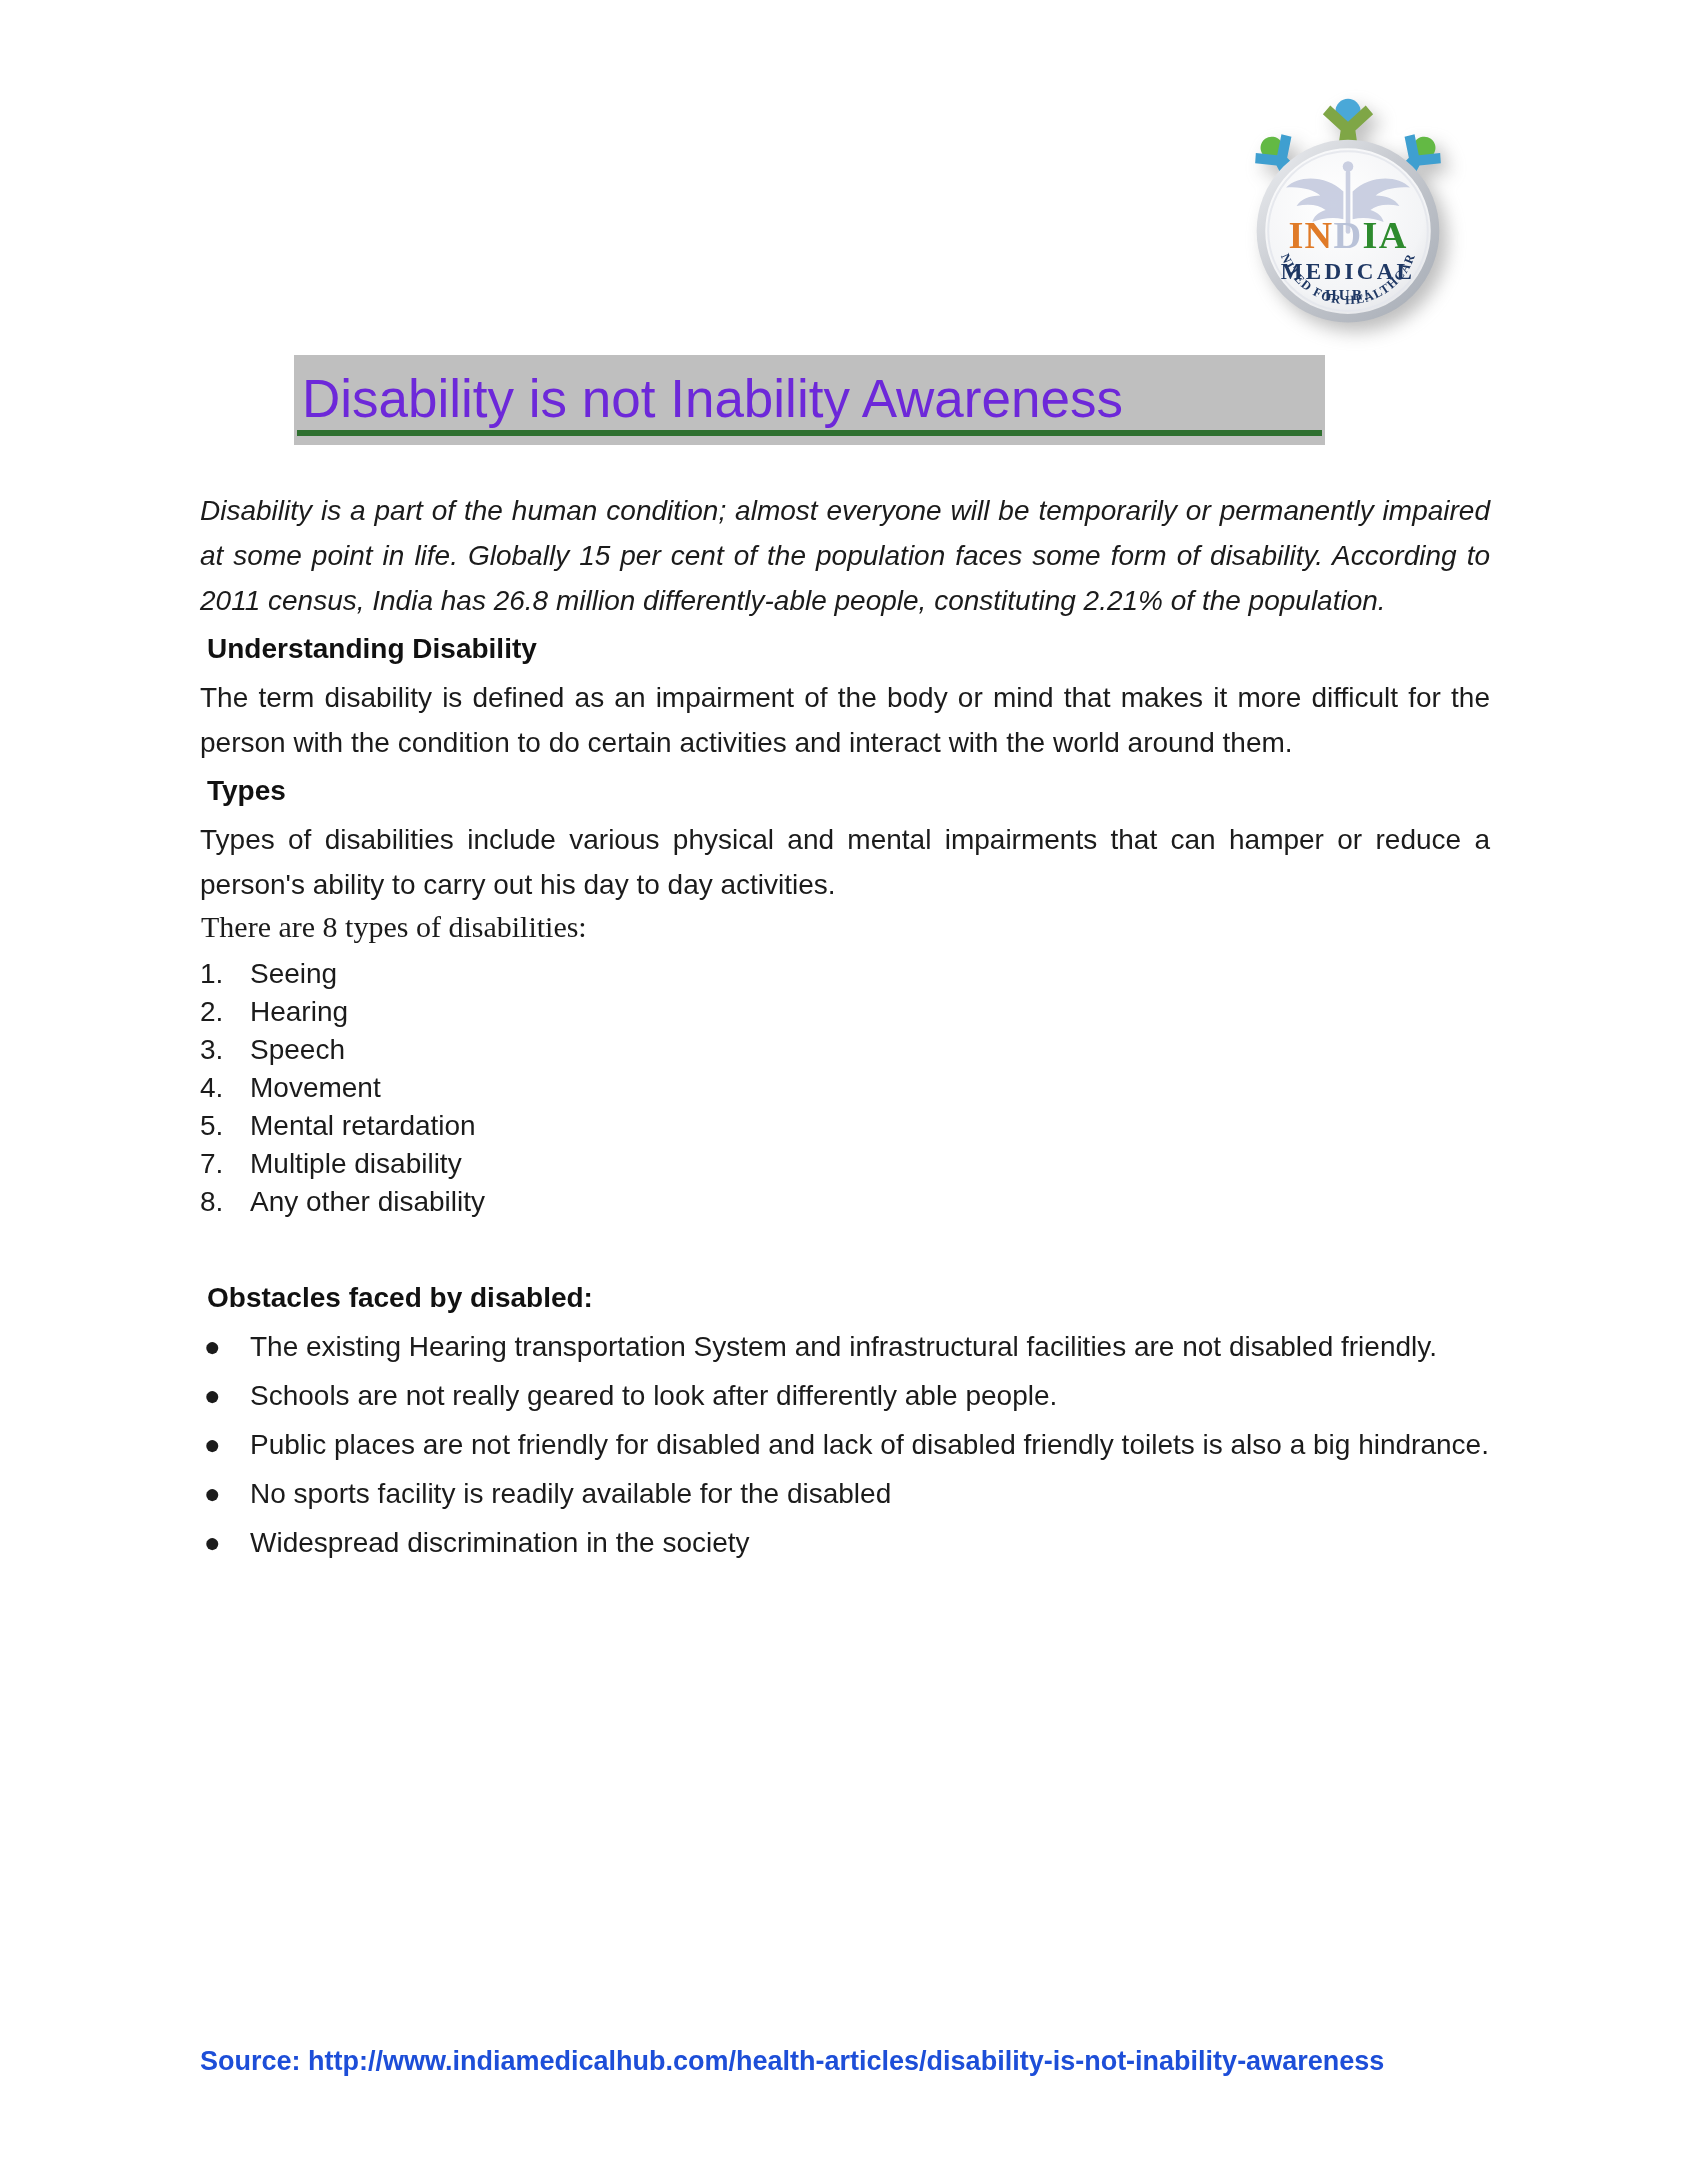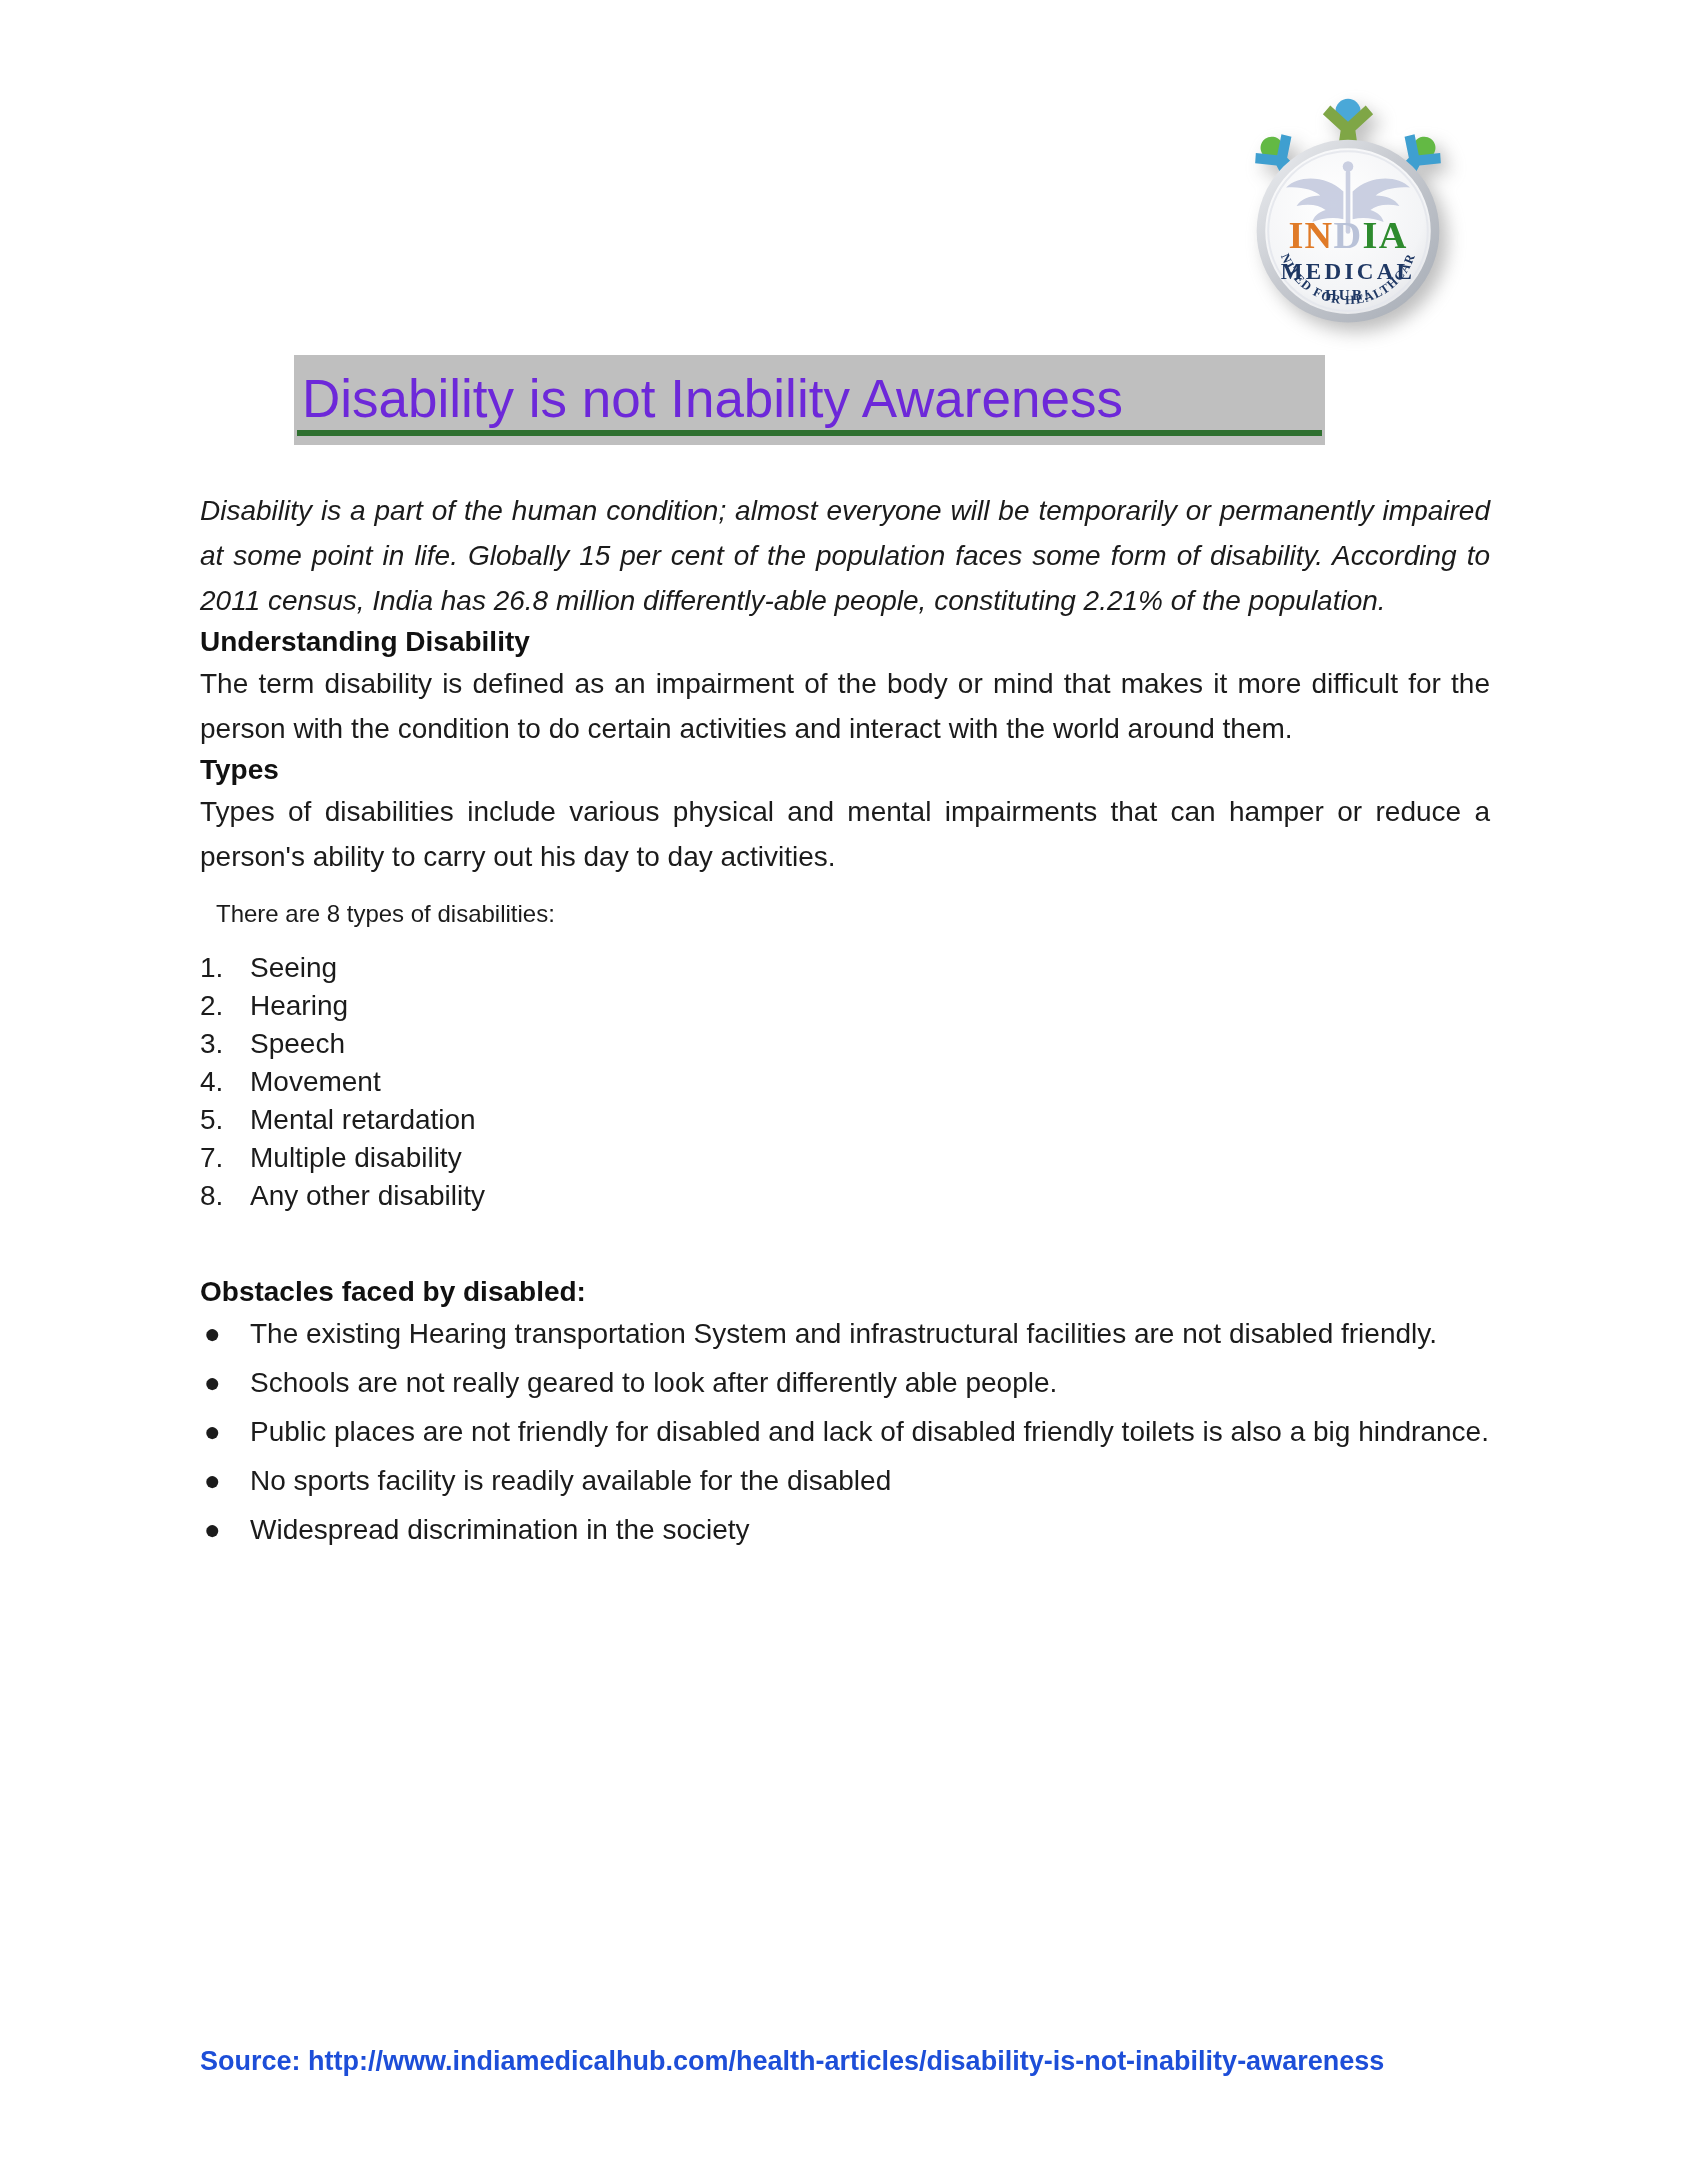--- a/index.html
+++ b/index.html
@@ -26,26 +26,26 @@
   .title-underline{
     position:absolute;left:3.3px;right:3.3px;bottom:8.6px;height:6px;background:#2f7030;
   }
   p.body-par{
     margin:0;font-size:28px;line-height:45px;text-align:justify;
   }
   .mb-p1{margin-bottom:32px;font-style:italic;}
   .mb-p2{margin-bottom:30px;}
   .mb-p3{margin-bottom:40px;}
   h2.sec-head{
-    margin:0;font-size:28px;line-height:38px;font-weight:bold;color:#111111;
+    margin:7px;font-size:28px;line-height:38px;font-weight:bold;color:#111111;
   }
   .mb-h-understanding{margin-bottom:33px;}
   .mb-h-types{margin-bottom:36px;}
   .mb-h-obstacles{margin-bottom:36px;}
-  .list-intro{margin:16px;font-size:24px;line-height:38px;}
+  .list-intro{margin:1px;font-size:30px;line-height:38px;font-family:Liberation Serif, serif;}
   ol.types-list{
     list-style:none;margin:9px 0 58px 0;padding:0;font-size:28px;line-height:38px;
   }
   ol.types-list li{white-space:nowrap;}
   .li-num{display:inline-block;width:50px;}
   ul.obstacle-list{list-style:none;margin:0;padding:0;}
   ul.obstacle-list li{
     position:relative;padding-left:50px;margin-bottom:4px;
     font-size:28px;line-height:45px;text-align:justify;
   }

